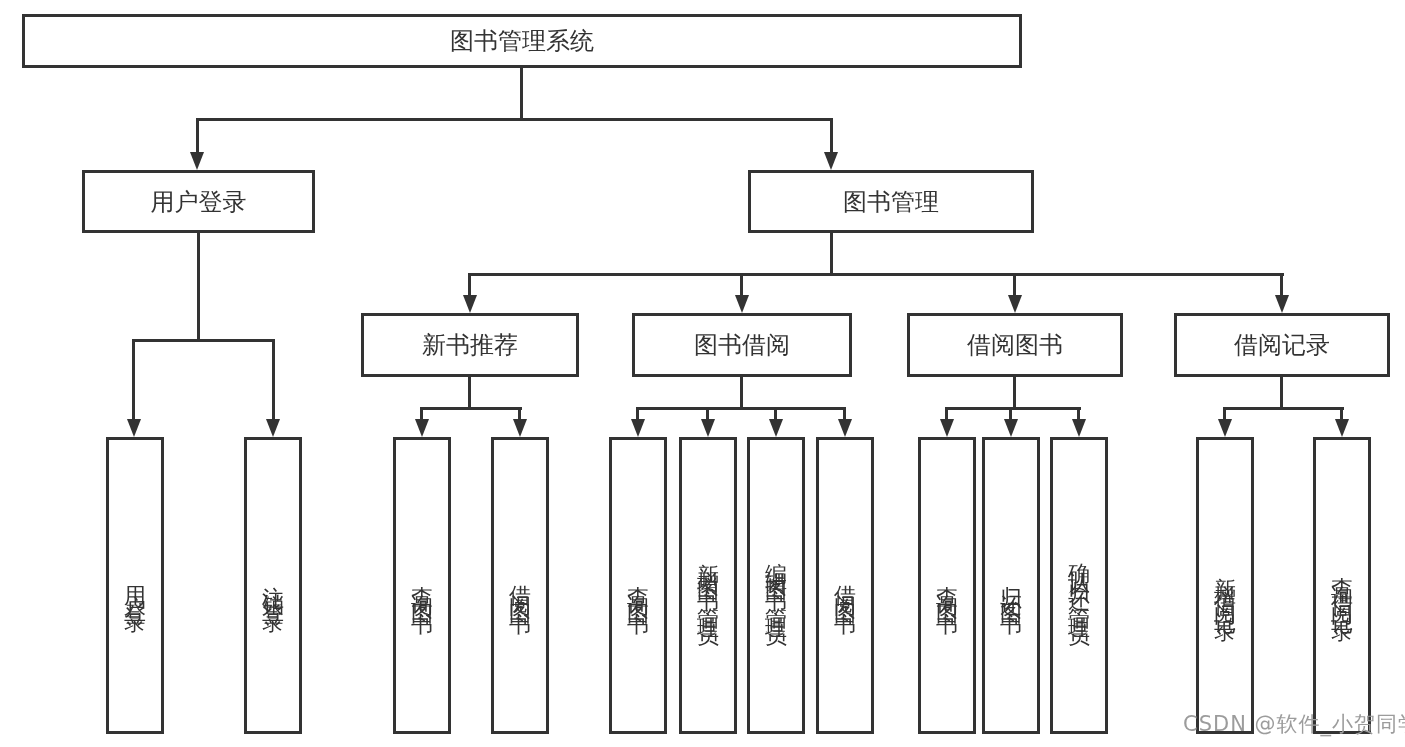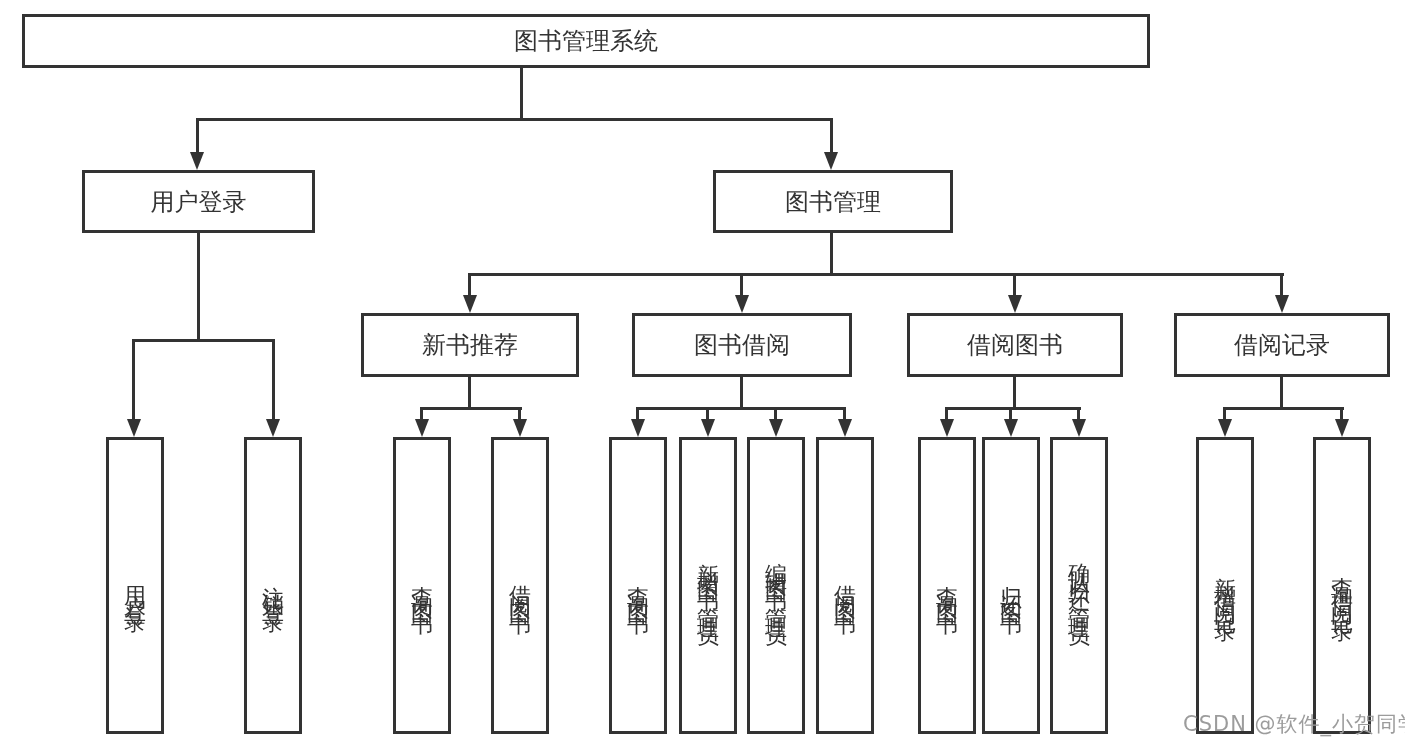--- a/index.html
+++ b/index.html
@@ -46,25 +46,25 @@
     color:#9c9c9c;
     letter-spacing:1px;
     white-space:nowrap;
   }
 </style>
 </head>
 <body>
 
 <div class="canvas">
 
-  <div class="box" style="left:22px;top:14px;width:1128px;height:54px">图书管理系统</div>
+  <div class="box" style="left:22px;top:14px;width:1000px;height:54px">图书管理系统</div>
 
   <div class="box" style="left:82px;top:170px;width:233px;height:63px">用户登录</div>
 
-  <div class="box" style="left:713px;top:170px;width:240px;height:63px">图书管理</div>
+  <div class="box" style="left:748px;top:170px;width:286px;height:63px">图书管理</div>
 
   <div class="box" style="left:361px;top:313px;width:218px;height:64px">新书推荐</div>
 
   <div class="box" style="left:632px;top:313px;width:220px;height:64px">图书借阅</div>
 
   <div class="box" style="left:907px;top:313px;width:216px;height:64px">借阅图书</div>
 
   <div class="box" style="left:1174px;top:313px;width:216px;height:64px">借阅记录</div>
 
   <div class="box leaf" style="left:106px;top:437px;width:58px;height:297px">用户登录</div>

